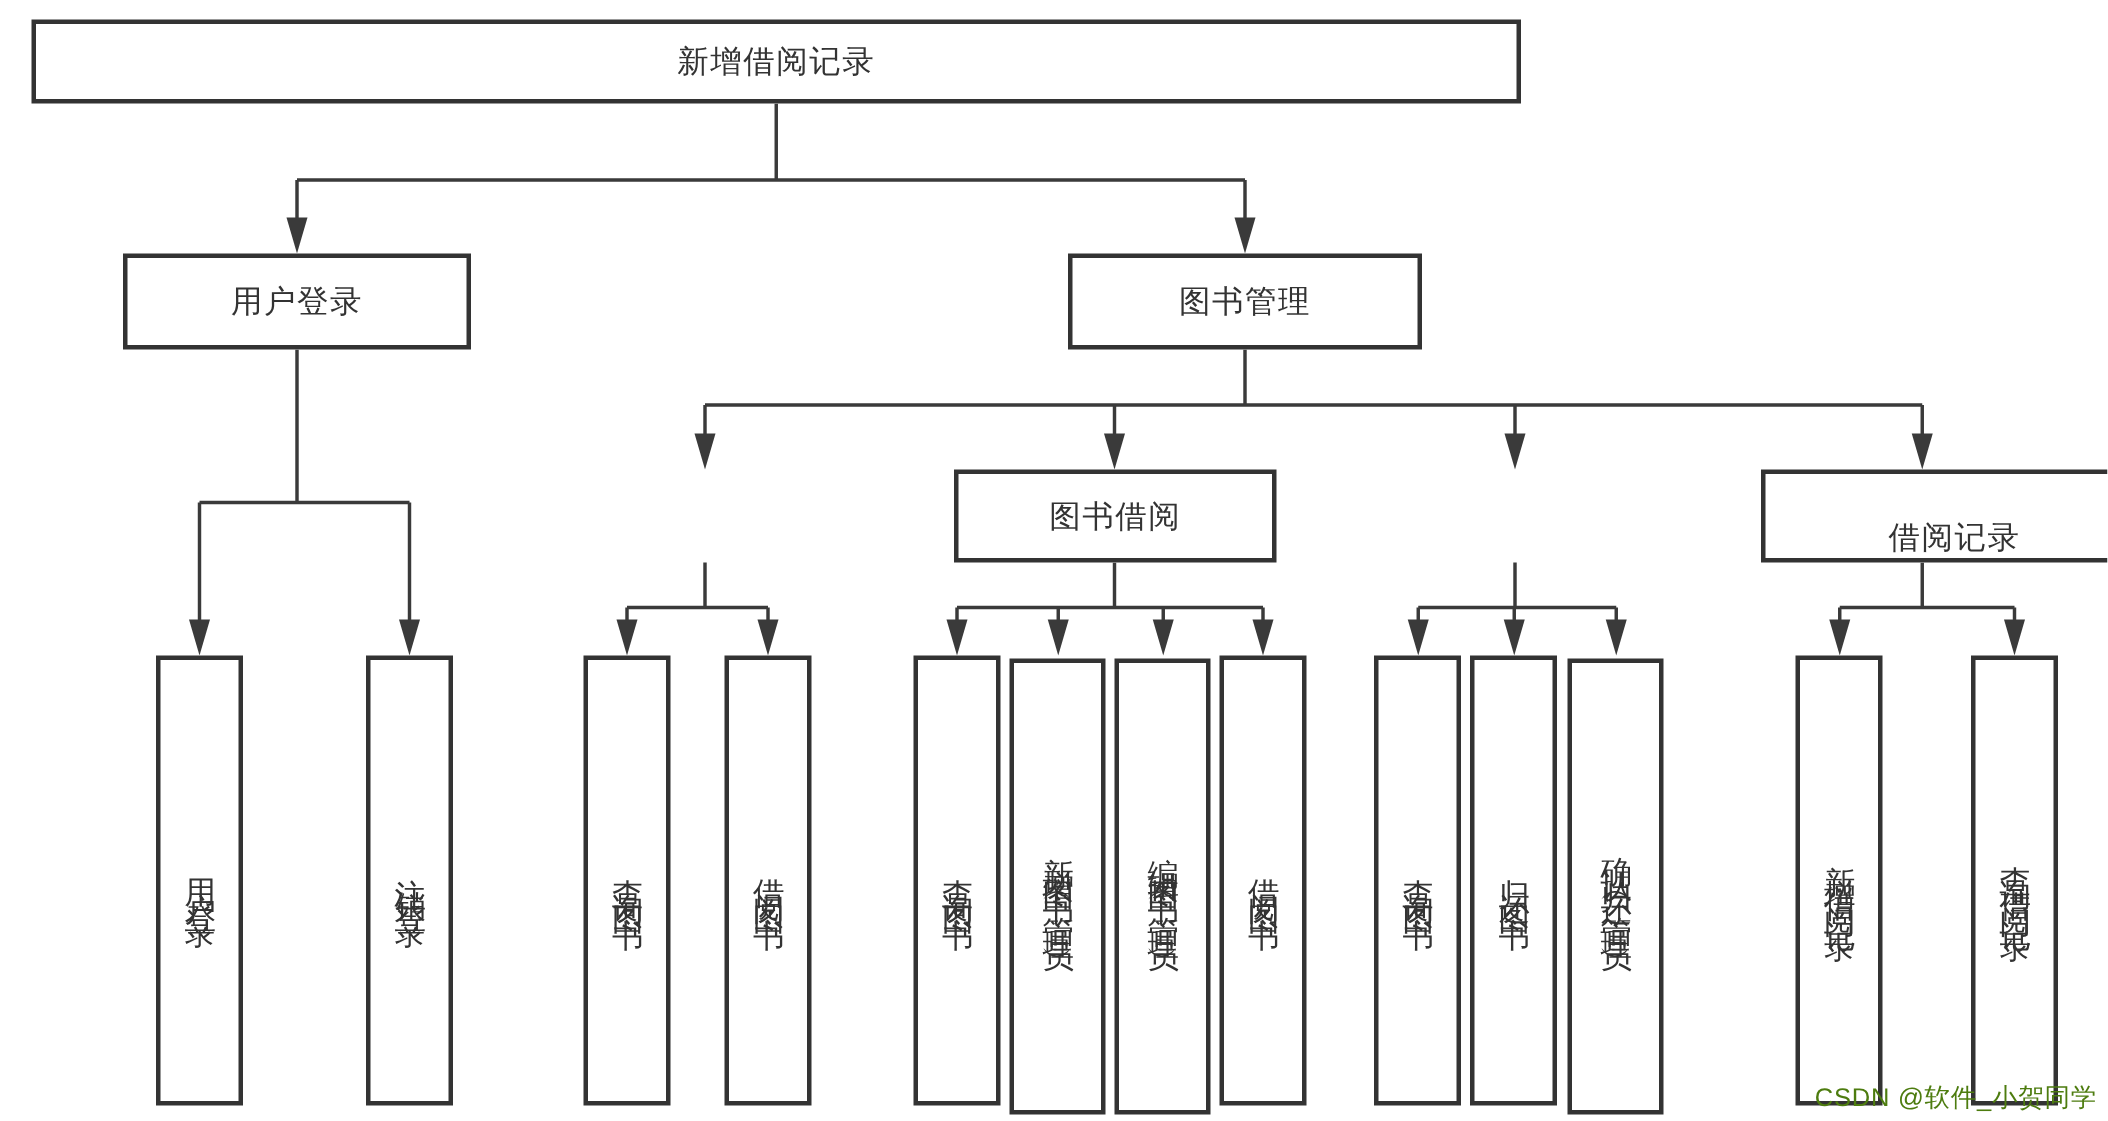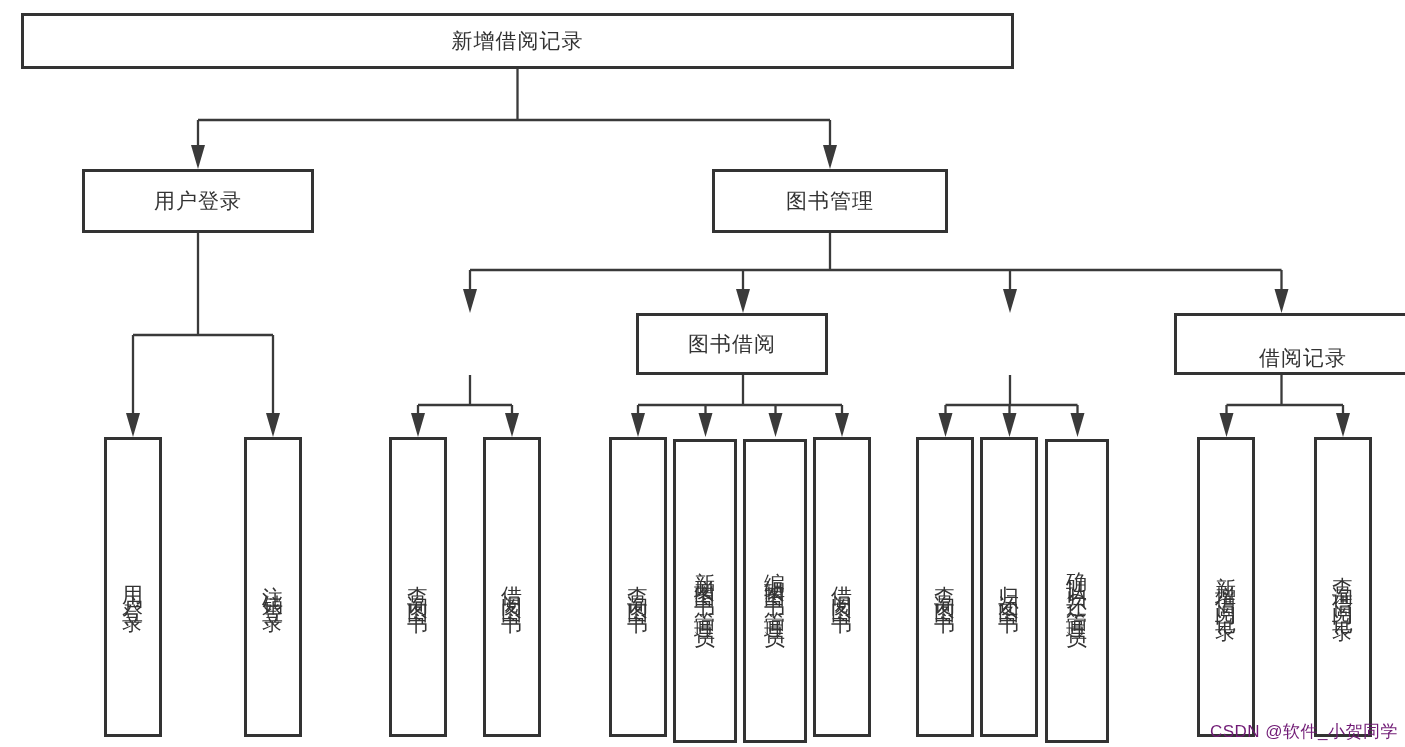--- a/index.html
+++ b/index.html
@@ -31,21 +31,21 @@
     line-height:1;
     white-space:nowrap;
   }
   
   .n-root {left:21px;  top:13px;  width:993px; height:56px;}
   
   .n-l2a  {left:82px;  top:169px; width:232px; height:64px;}
   .n-l2b  {left:712px; top:169px; width:236px; height:64px;font-family:Liberation Serif, serif;}
   
   .n-l3a  {left:363px; top:313px; width:214px; height:62px;}
-  .n-l3b  {left:636px; top:313px; width:192px; height:62px;}
+  .n-l3b  {left:636px; top:313px; width:215px; height:62px;}
   .n-l3c  {left:903px; top:313px; width:215px; height:62px;}
   .n-l3d  {left:1174px;top:313px; width:258px; height:62px;align-items:flex-end;}
   
   .n-v0 {left:104px;   top:437px; width:58px; height:300px;}
   .n-v1 {left:244px;   top:437px; width:58px; height:300px;}
   .n-v2 {left:389px;   top:437px; width:58px; height:300px;}
   .n-v3 {left:483px;   top:437px; width:58px; height:300px;}
   .n-v4 {left:609px;   top:437px; width:58px; height:300px;}
   .n-v5 {left:673px;   top:439px; width:64px; height:304px;}
   .n-v6 {left:743px;   top:439px; width:64px; height:304px;}
@@ -54,21 +54,21 @@
   .n-v9 {left:980px;   top:437px; width:58px; height:300px;}
   .n-v10{left:1045px;  top:439px; width:64px; height:304px;}
   .n-v11{left:1197px;  top:437px; width:58px; height:300px;}
   .n-v12{left:1314px;  top:437px; width:58px; height:300px;}
   .n-v5 span,.n-v6 span,.n-v10 span{letter-spacing:8px;font-size:21px;}
   .watermark{
     position:absolute;
     right:7px;
     bottom:4px;
     font-size:17px;
-    color:#701a75;
+    color:#4d7c0f;
     letter-spacing:0.5px;
     z-index:3;
     white-space:nowrap;
   }
 </style>
 </head>
 <body>
 
 <div id="canvas">
 

